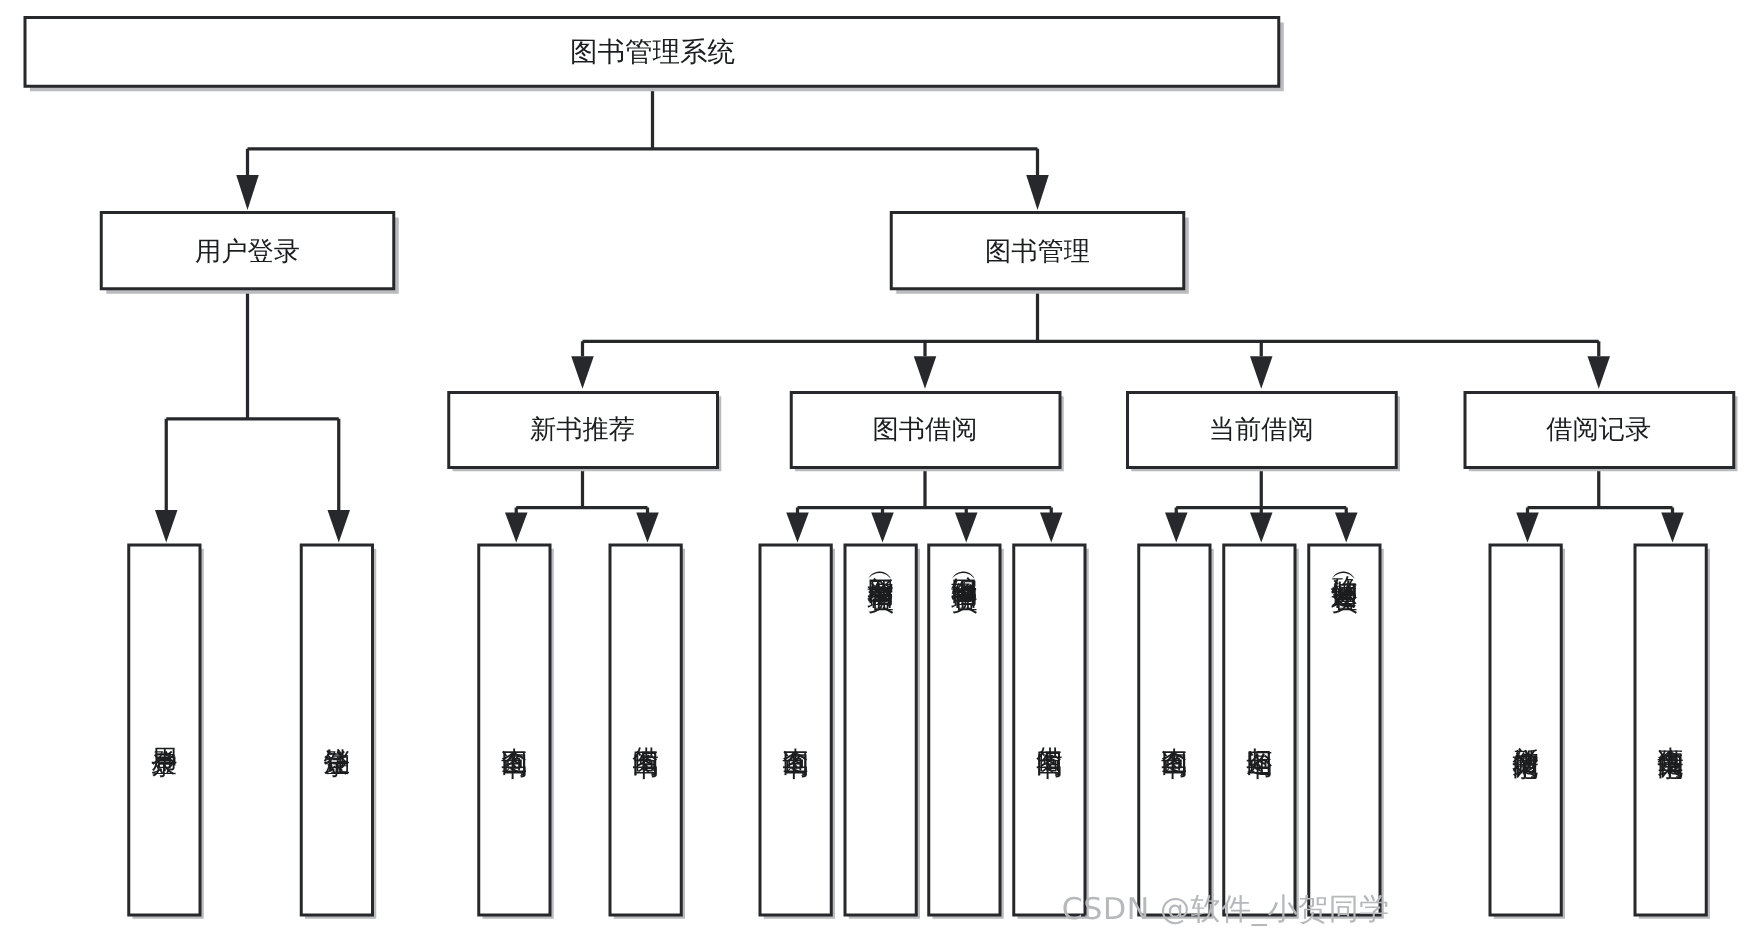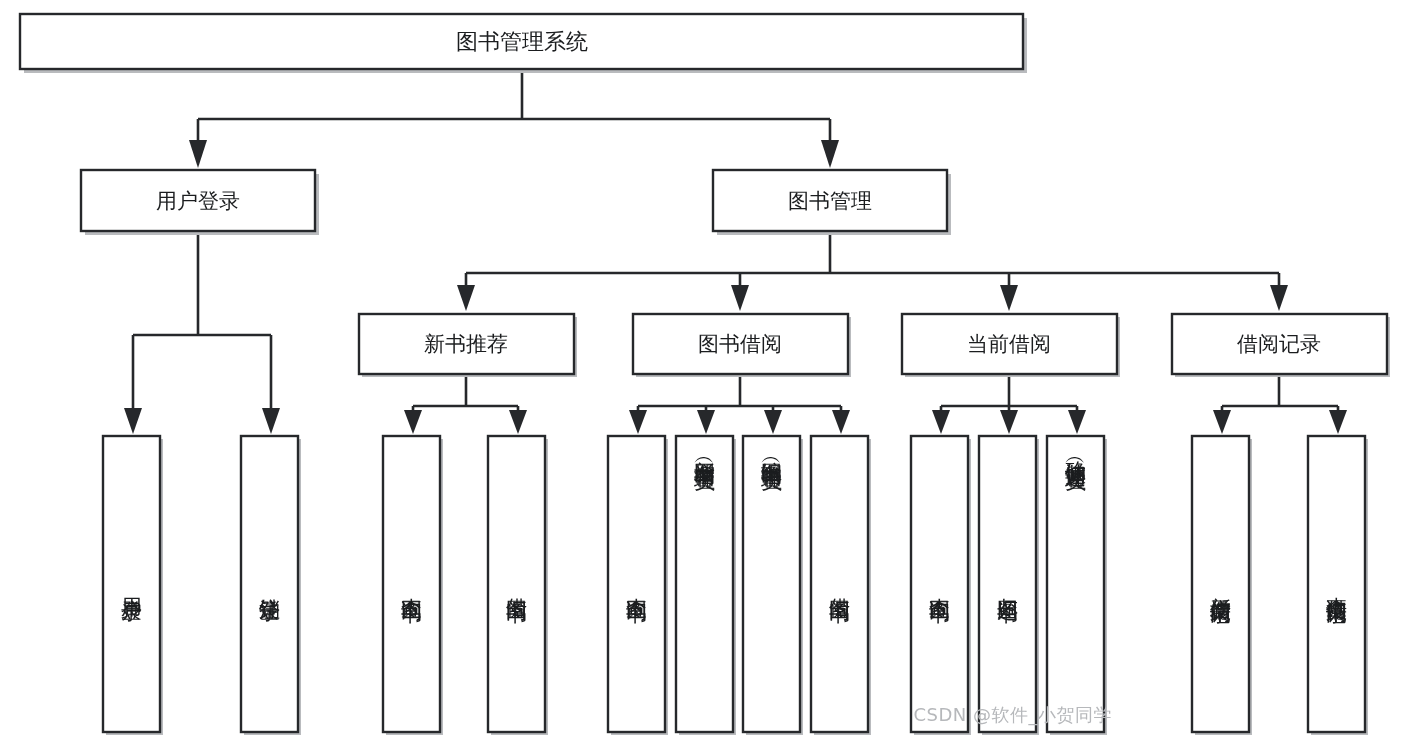--- a/index.html
+++ b/index.html
@@ -72,23 +72,23 @@
     font-size: 21px;
     line-height: 1.05;
     color: #1b1d1f;
     letter-spacing: 1.5px;
     white-space: nowrap;
     text-align: center;
   }
   #watermark {
     position: absolute;
     right: 14px;
-    bottom: 20px;
+    bottom: 4px;
     font-family: "DejaVu Sans", "Liberation Sans", sans-serif;
-    font-size: 18px;
+    font-size: 24px;
     color: #b6b8bb;
     letter-spacing: 0.5px;
     white-space: nowrap;
     pointer-events: none;
   }
 </style>
 </head>
 <body>
 
 <div id="diagram-root">

